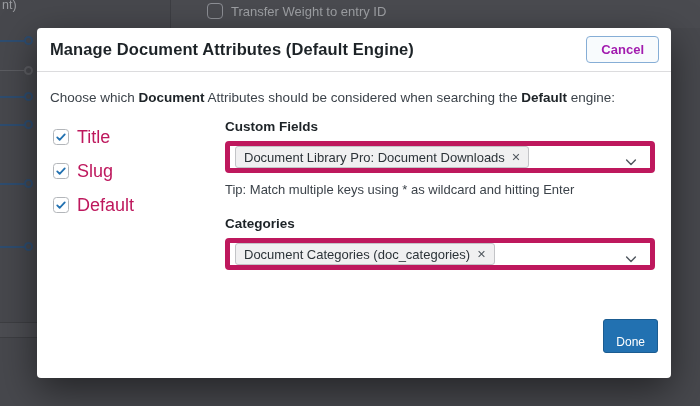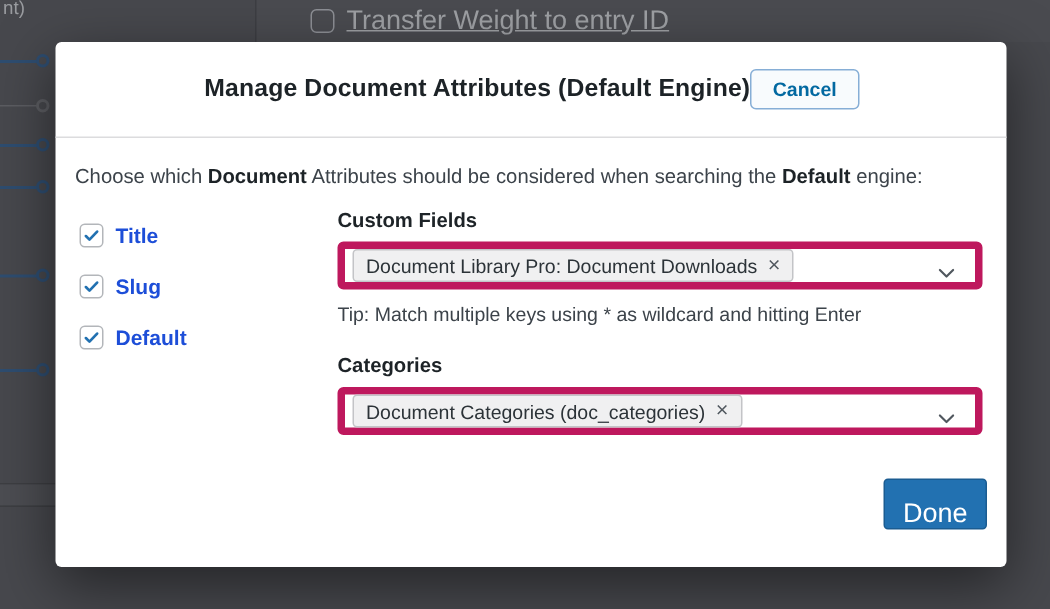--- a/index.html
+++ b/index.html
@@ -16,21 +16,21 @@
   .bg-band-top { position:absolute; left:170px; top:0; right:0; height:28px; background:#4a4b50; }
   .bg-vline { position:absolute; left:170px; top:0; width:1px; height:28px; background:#3d3e43; }
   .bg-partial-text {
     position:absolute; left:2px; top:-2px; font-size:12.5px; color:#9a9ca0;
   }
   .bg-transfer-row { position:absolute; left:207px; top:3px; display:flex; align-items:center; }
   .bg-checkbox {
     width:16px; height:16px; border:1.5px solid #8d8f95; border-radius:4px;
     background:transparent;
   }
-  .bg-transfer-label { margin-left:8px; font-size:18px; color:#9ea0a4;text-decoration:underline; }
+  .bg-transfer-label { margin-left:8px; font-size:13px; color:#9ea0a4; }
 
   .slider { position:absolute; left:0; height:9px; }
   .slider .track { position:absolute; left:0; top:3.5px; width:25px; height:2px; background:#2e4d70; }
   .slider .knob {
     position:absolute; left:24px; top:0; width:9px; height:9px; border-radius:50%;
     border:2px solid #2e4d70; background:#47484d;
   }
   .slider.muted .track { background:#5c5d62; height:1.5px; }
   .slider.muted .knob { border-color:#5c5d62; }
 
@@ -38,67 +38,67 @@
   .bg-hband  { position:absolute; left:0; top:323px; width:37px; height:14px; background:#4c4d52; }
   .bg-hline2 { position:absolute; left:0; top:337px; width:37px; height:1px; background:#3d3e42; }
 
   
   .modal {
     position:absolute; left:37px; top:28px; width:634px; height:350px;
     background:#ffffff; border-radius:4px;
     box-shadow:0 12px 38px rgba(0,0,0,0.5);
   }
   .modal-header {
-    display:flex; align-items:center; justify-content:center;
-    padding:13px 12px 13px 13px; border-bottom:1px solid #dcdcde; height:64px;
+    display:flex; align-items:center; justify-content:space-between;
+    padding:13px 12px 13px 13px; border-bottom:1px solid #dcdcde; height:44px;
   }
   .modal-title { font-size:16.5px; font-weight:700; color:#1d2327; letter-spacing:.1px; }
   .btn-cancel {
-    font-family:inherit; font-size:13px; font-weight:600; color:#0369a1;
+    font-family:inherit; font-size:13px; font-weight:600; color:#a21caf;
     background:#f8fbfd; border:1px solid #86aed6; border-radius:4px;
     padding:5px 14px; height:27px; line-height:15px; cursor:pointer;
   }
 
   .modal-body { padding:17px 16px 0 13px; }
   .intro { font-size:13.5px; color:#3c434a; line-height:17px; }
   .intro b { color:#1d2327; }
 
   .columns { display:flex; margin-top:13px; }
   .col-left { width:175px; padding:10px 0 0 3px; }
   .col-right { flex:1; }
 
   .attr-row { display:flex; align-items:center; height:16px; margin-bottom:18px; cursor:pointer; }
   .cb {
     width:16px; height:16px; border:1px solid #b3b6ba; border-radius:3.5px;
     background:#fff; display:flex; align-items:center; justify-content:center;
     flex:0 0 16px;
   }
   .cb svg { display:block; }
-  .attr-label { margin-left:8px; font-size:14px; color:#1d4ed8;font-weight:bold; }
+  .attr-label { margin-left:8px; font-size:18px; color:#be185d; }
 
   .field-label { font-size:13.5px; font-weight:700; color:#1d2327; line-height:15px; }
   .select-box {
     position:relative; margin-top:7px; height:32px; background:#fff;
     border:5px solid #be185d; border-radius:4px;
     display:flex; align-items:center; padding:0 34px 0 5px; cursor:pointer;
   }
   .tag {
     display:inline-flex; align-items:center; height:22px;
     background:#f0f0f1; border:1px solid #c3c4c7; border-radius:3px;
     padding:0 8px; font-size:13px; color:#2c3338; white-space:nowrap;
   }
   .tag .tag-x { margin-left:7px; font-size:14.5px; color:#50575e; cursor:pointer; line-height:1; }
   .chevron { position:absolute; right:11px; top:8px; }
 
   .tip { margin-top:9px; font-size:13px; color:#3c434a; }
   .tax-label { margin-top:19px; }
 
   .btn-done {
     position:absolute; right:13px; bottom:25px;
-    font-family:inherit; font-size:18px; color:#fff; background:#2271b1;
+    font-family:inherit; font-size:12px; color:#fff; background:#2271b1;
     border:1px solid #1b5c91; border-radius:3px; padding:16px 12px; height:25px;
     line-height:13px; cursor:pointer;
   }
 </style>
 </head>
 <body>
 
 <div class="bg-layer">
   <div class="bg-band-top"></div>
   <div class="bg-vline"></div>

